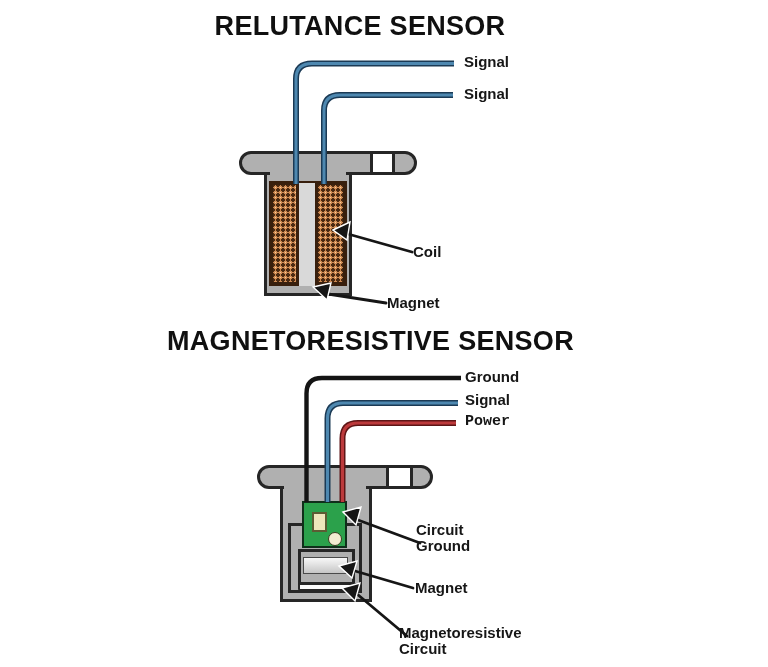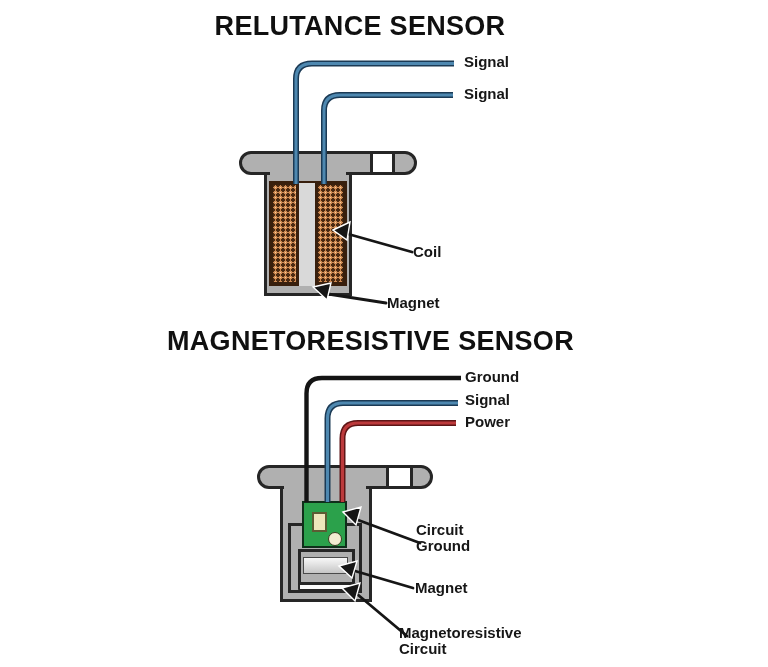--- a/index.html
+++ b/index.html
@@ -18,21 +18,21 @@
     position:absolute; font-weight:bold; font-size:15px; line-height:16px;
     color:#161616; white-space:nowrap;
   }
   .lbl.block { white-space:normal; text-align:left; }
   #lb-sig1 { left:464px; top:54px; }
   #lb-sig2 { left:464px; top:86px; }
   #lb-coil { left:413px; top:244px; }
   #lb-mag1 { left:387px; top:295px; }
   #lb-gnd  { left:465px; top:369px; }
   #lb-sig3 { left:465px; top:392px; }
-  #lb-pwr  { left:465px; top:414px; }
+  #lb-pwr  { left:465px; top:414px;font-family:Liberation Mono, monospace; }
   #lb-cb   { left:416px; top:522px; width:62px;  }
   #lb-mag2 { left:415px; top:580px; }
   #lb-mr   { left:399px; top:625px; width:132px; }
 
   .part { position:absolute; box-sizing:border-box; }
 
   
   #stem-top {
     left:264px; top:170px; width:88px; height:126px;
     background:var(--body-gray,#b0b0b0);

